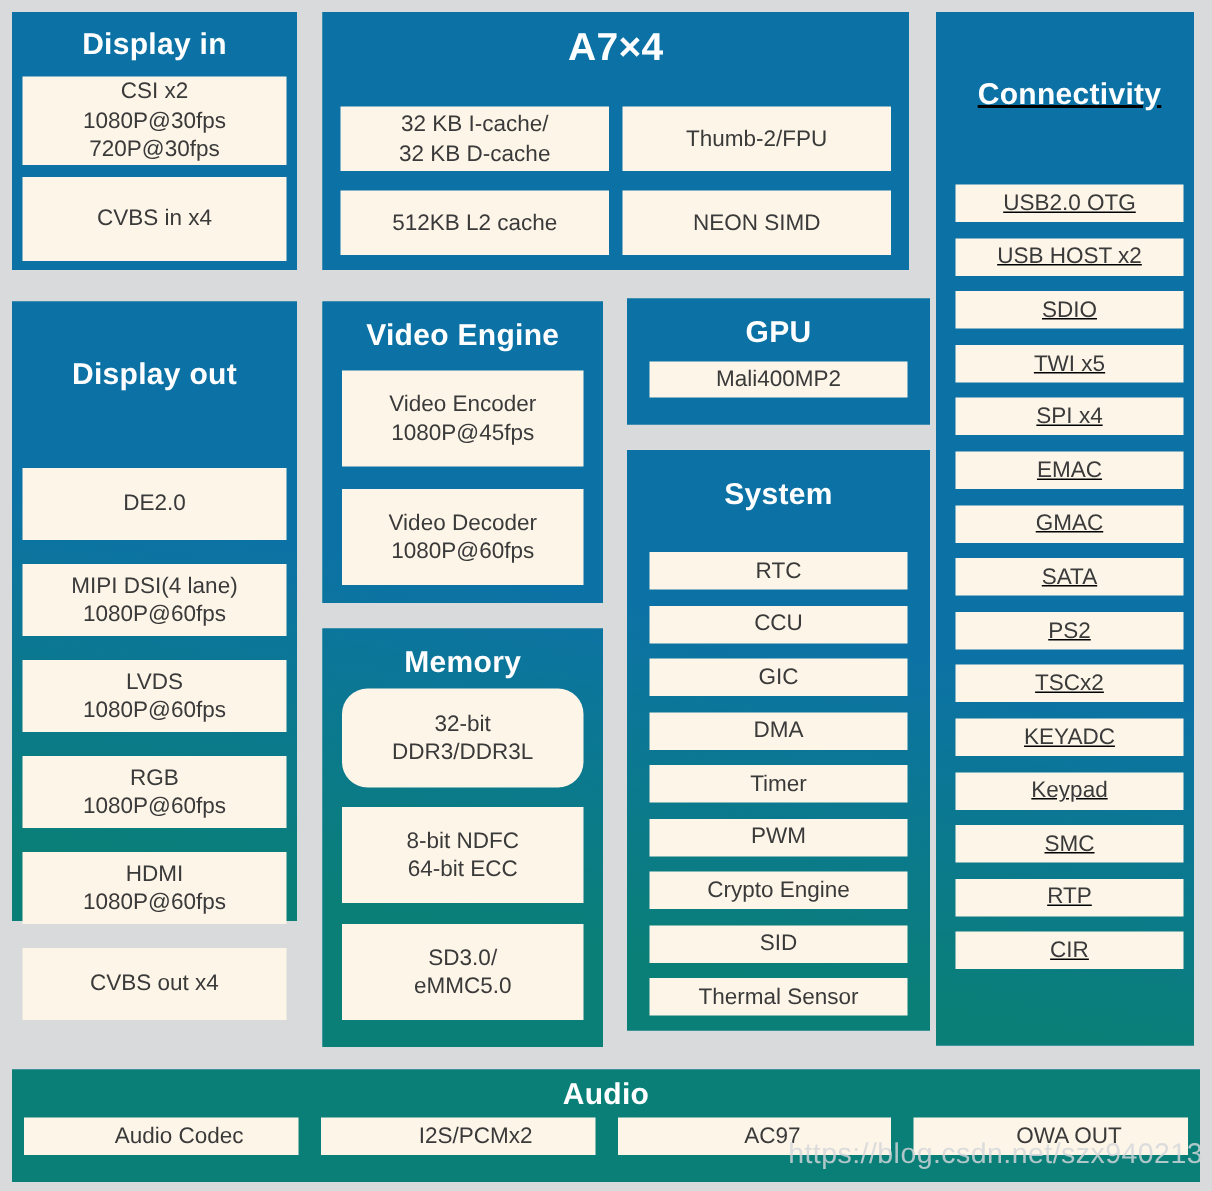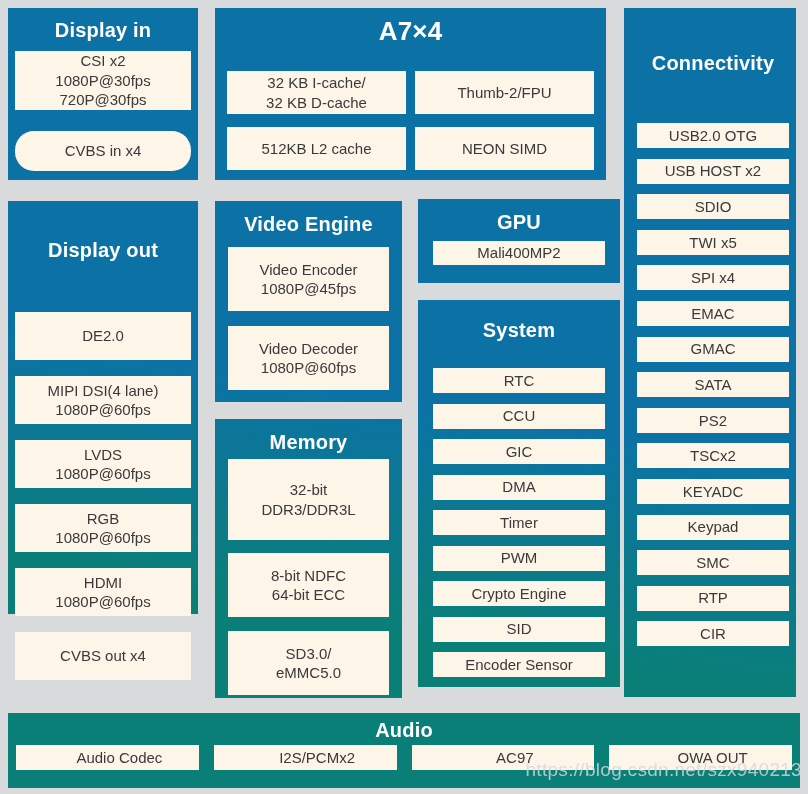--- a/index.html
+++ b/index.html
@@ -32,40 +32,40 @@
     line-height:1.3;
     display:flex;
     align-items:center;
     justify-content:center;
     text-align:center;
     white-space:pre-line;
   }
   
   .pos-display-in   { left:8px;   top:8px;   width:190px; height:172px; padding:7px 7px 0; }
   .pos-a7           { left:215px; top:8px;   width:391px; height:172px; padding:7px 12px 0; }
-  .pos-connectivity { left:624px; top:8px;   width:172px; height:689px; padding:40px 7px 0 13px; }
+  .pos-connectivity { left:624px; top:8px;   width:172px; height:689px; padding:40px 7px 0 13px;text-decoration:underline; }
   .pos-display-out  { left:8px;   top:201px; width:190px; height:413px; padding:34px 7px 0; }
   .pos-video-engine { left:215px; top:201px; width:187px; height:201px; padding:8px 13px 0; }
   .pos-memory       { left:215px; top:419px; width:187px; height:279px; padding:8px 13px 0; }
   .pos-gpu          { left:418px; top:199px; width:202px; height:84px;  padding:8px 15px 0; }
   .pos-system       { left:418px; top:300px; width:202px; height:387px; padding:15px 15px 0; }
   .pos-audio        { left:8px;   top:713px; width:792px; height:75px;  padding:4px 8px 0; }
   
   .pos-display-in .box-csi  { height:59px; margin-top:6px; }
-  .pos-display-in .box-cvbs { height:40px; margin-top:21px;border-radius:19px; }
+  .pos-display-in .box-cvbs { height:56px; margin-top:8px; }
   .pos-a7 .title { font-size:26px; line-height:32px; }
   .a7-grid { margin-top:24px; display:grid; grid-template-columns:1fr 1fr; column-gap:9px; row-gap:13px; }
   .a7-grid .box { height:43px; }
   .pos-connectivity .title { margin-bottom:45px; }
   .cbox { height:25px; margin-bottom:10.6px; }
   .pos-display-out .title { margin-bottom:47px; }
   .dobox { height:48px; margin-bottom:16px; }
   .pos-video-engine .ve1 { height:64px; margin-top:8px; }
   .pos-video-engine .ve2 { height:64px; margin-top:15px; }
-  .pos-memory .m1 { height:81px; margin-top:2px; }
+  .pos-memory .m1 { height:66px; margin-top:2px;border-radius:17px; }
   .pos-memory .m2 { height:64px; margin-top:13px; }
   .pos-memory .m3 { height:64px; margin-top:14px; }
   .pos-gpu .gbox { height:24px; margin-top:4px; }
   .pos-system .title { margin-bottom:23px; }
   .sbox { height:25px; margin-bottom:10.5px; }
   .pos-audio .title { line-height:26px; }
   .audio-row { display:flex; gap:15px; margin-top:2px; }
   .audio-row .box { flex:1; height:25px;padding-left:24px; }
   .watermark {
     position:absolute;
@@ -160,21 +160,21 @@
   <section class="block pos-system">
     <div class="title">System</div>
     <div class="box sbox">RTC</div>
     <div class="box sbox">CCU</div>
     <div class="box sbox">GIC</div>
     <div class="box sbox">DMA</div>
     <div class="box sbox">Timer</div>
     <div class="box sbox">PWM</div>
     <div class="box sbox">Crypto Engine</div>
     <div class="box sbox">SID</div>
-    <div class="box sbox">Encoder Sensor</div>
+    <div class="box sbox">Thermal Sensor</div>
   </section>
 
   <section class="block pos-audio">
     <div class="title">Audio</div>
     <div class="audio-row">
       <div class="box">Audio Codec</div>
       <div class="box">I2S/PCMx2</div>
       <div class="box">AC97</div>
       <div class="box">OWA OUT</div>
     </div>

